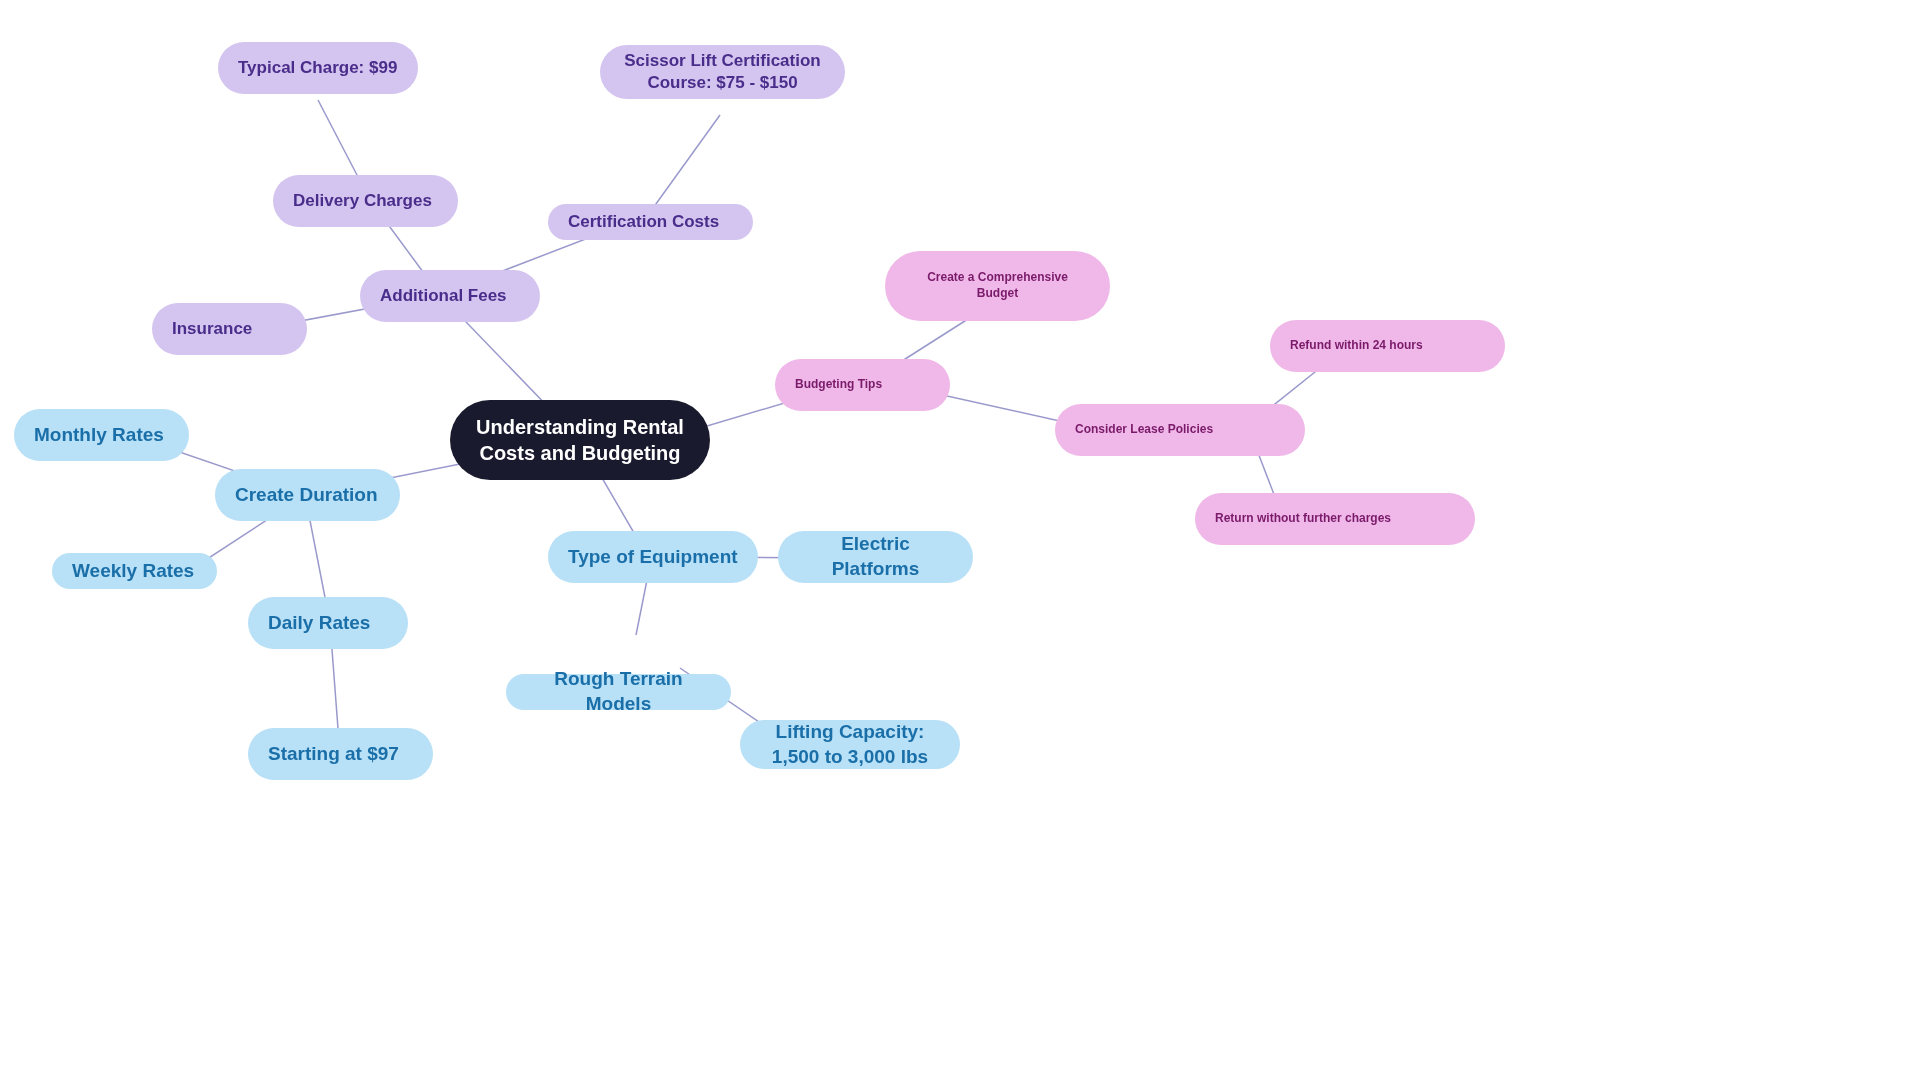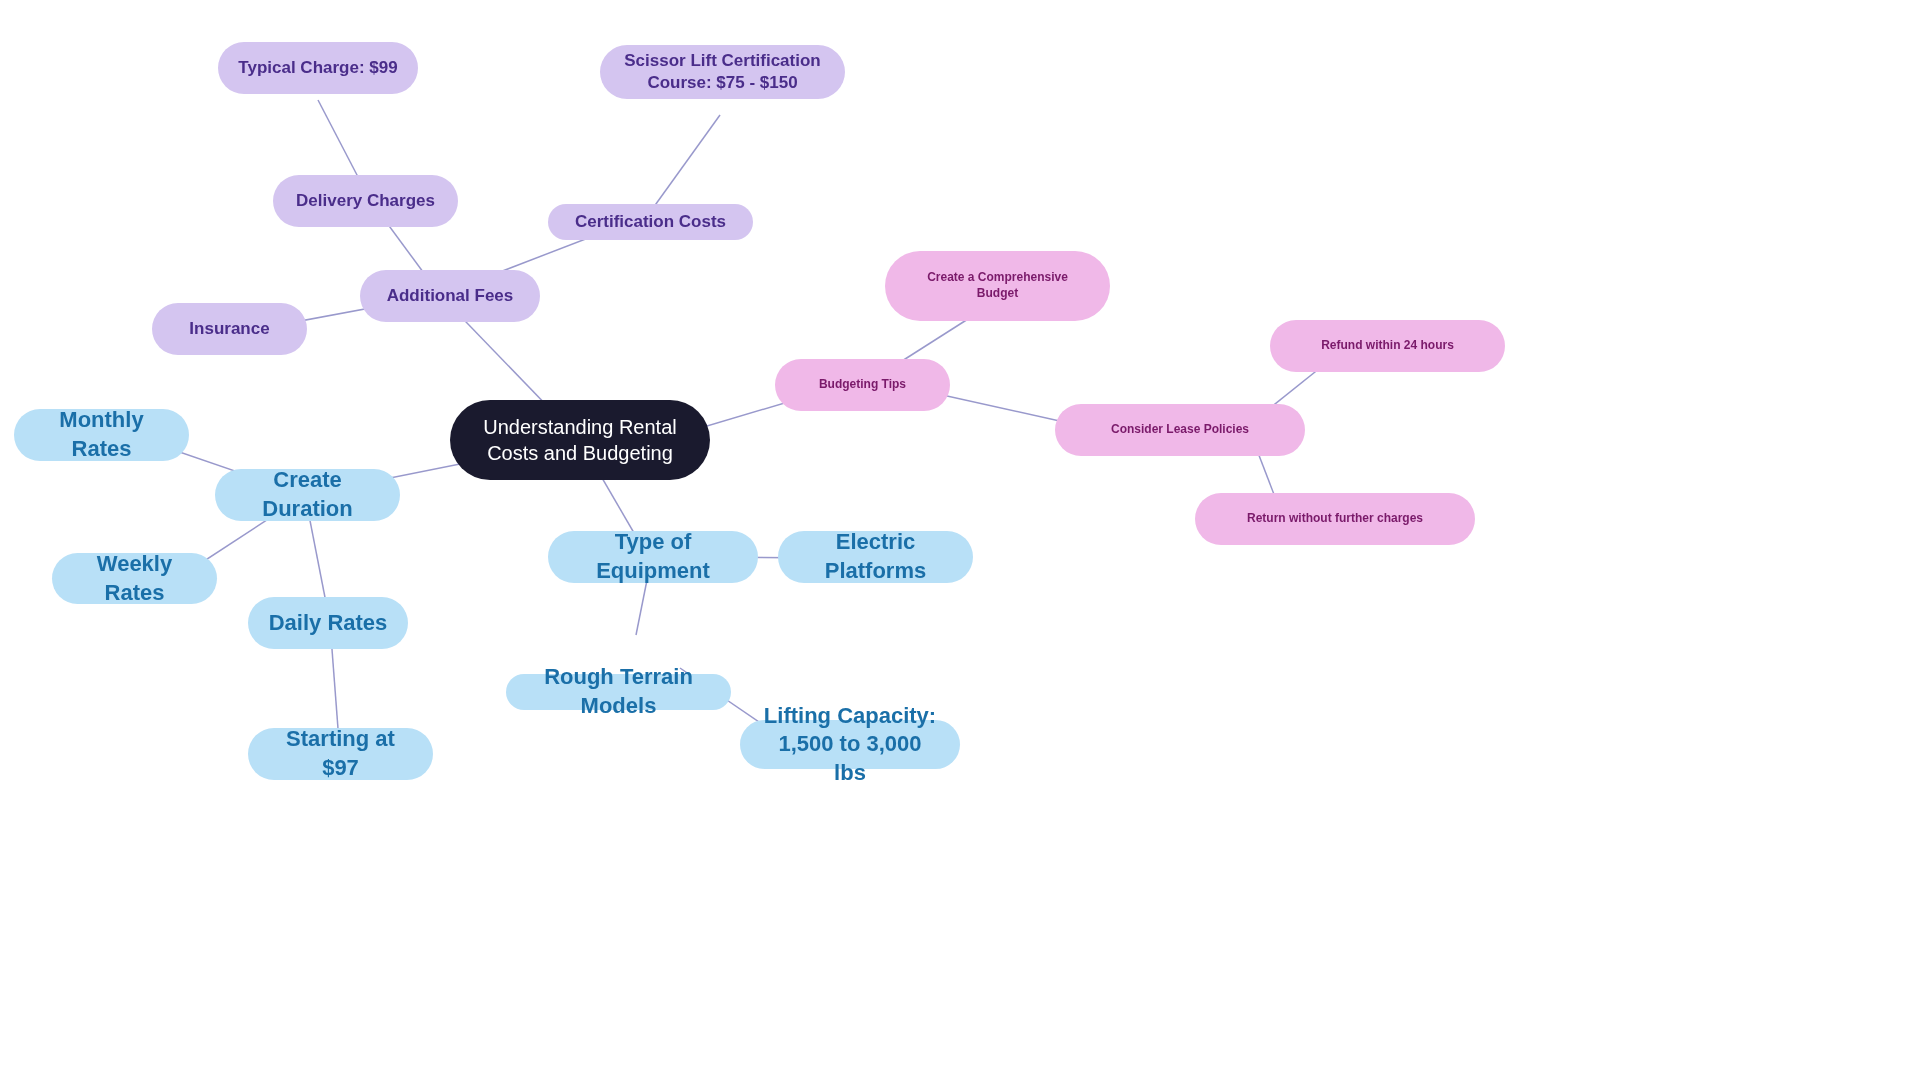--- a/index.html
+++ b/index.html
@@ -19,42 +19,41 @@
       height: 1083px;
       pointer-events: none;
       z-index: 0;
     }
 
     .node {
       position: absolute;
       border-radius: 50px;
       display: flex;
       align-items: center;
-      justify-content: center;
       text-align: center;
       font-weight: 600;
       z-index: 1;
       padding: 12px 20px;
       line-height: 1.3;
     }
 
     .node-center {
       background: #1a1a2e;
       color: #ffffff;
       font-size: 20px;
-      font-weight: 400;
+      font-weight: 700;
       border-radius: 40px;
       width: 260px;
       height: 80px;
     }
 
     .node-blue {
       background: #b8e0f7;
       color: #1a6fa8;
-      font-size: 22px;
+      font-size: 19px;
     }
 
     .node-purple {
       background: #d4c5f0;
       color: #4a2d8a;
       font-size: 17px;
     }
 
     .node-pink {
       background: #f0b8e8;
@@ -137,21 +136,21 @@
 </div>
 
 <div class="node node-blue" style="left: 215px; top: 469px; width: 185px; height: 52px;">
   <span>Create Duration</span>
 </div>
 
 <div class="node node-blue" style="left: 14px; top: 409px; width: 175px; height: 52px;">
   <span>Monthly Rates</span>
 </div>
 
-<div class="node node-blue" style="left: 52px; top: 553px; width: 165px; height: 51px;">
+<div class="node node-blue" style="left: 52px; top: 553px; width: 165px; height: 36px;">
   <span>Weekly Rates</span>
 </div>
 
 <div class="node node-blue" style="left: 248px; top: 597px; width: 160px; height: 52px;">
   <span>Daily Rates</span>
 </div>
 
 <div class="node node-blue" style="left: 248px; top: 728px; width: 185px; height: 52px;">
   <span>Starting at $97</span>
 </div>

